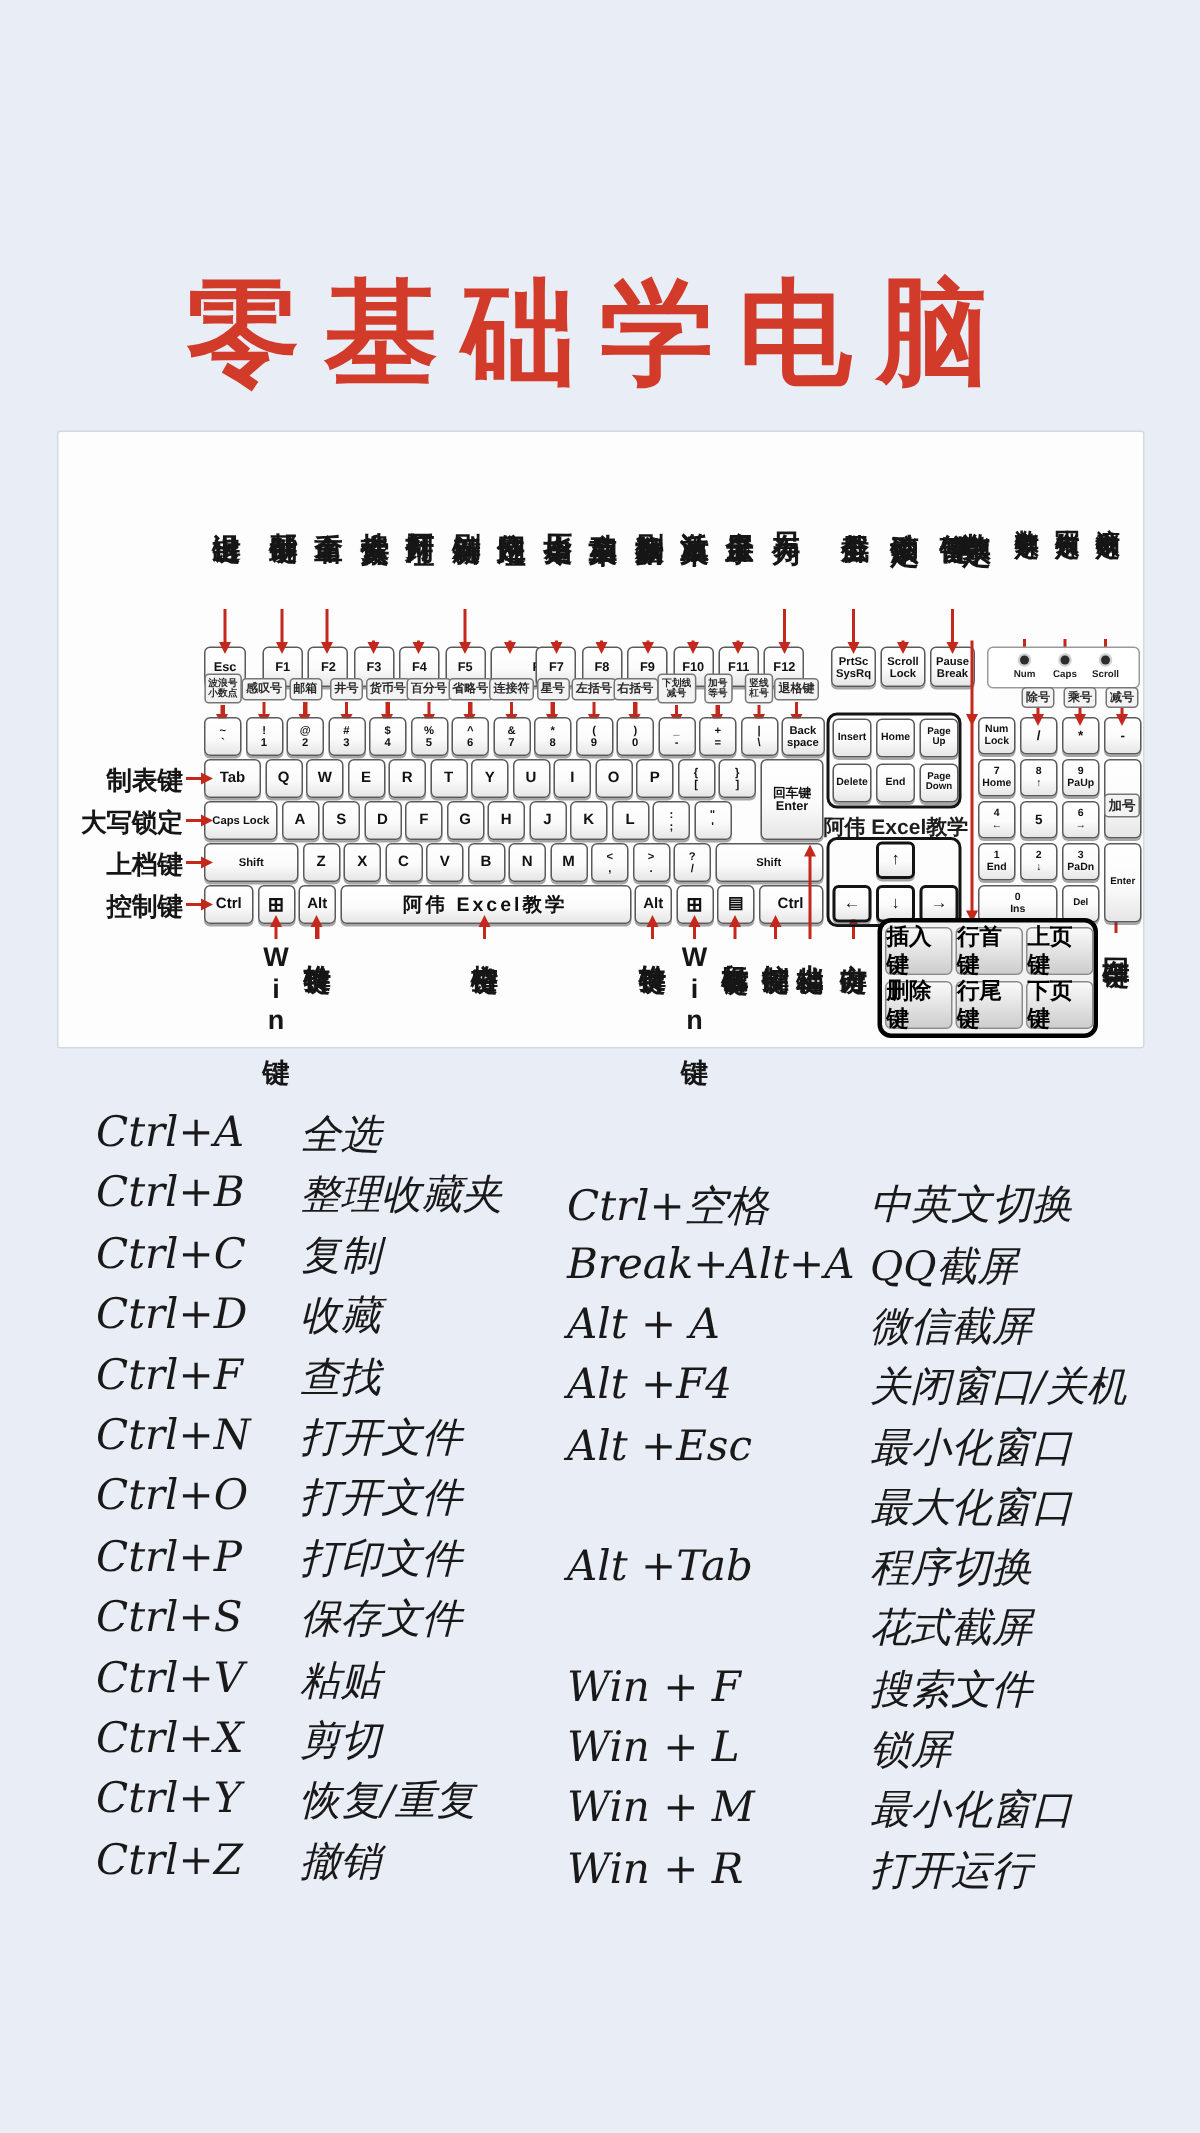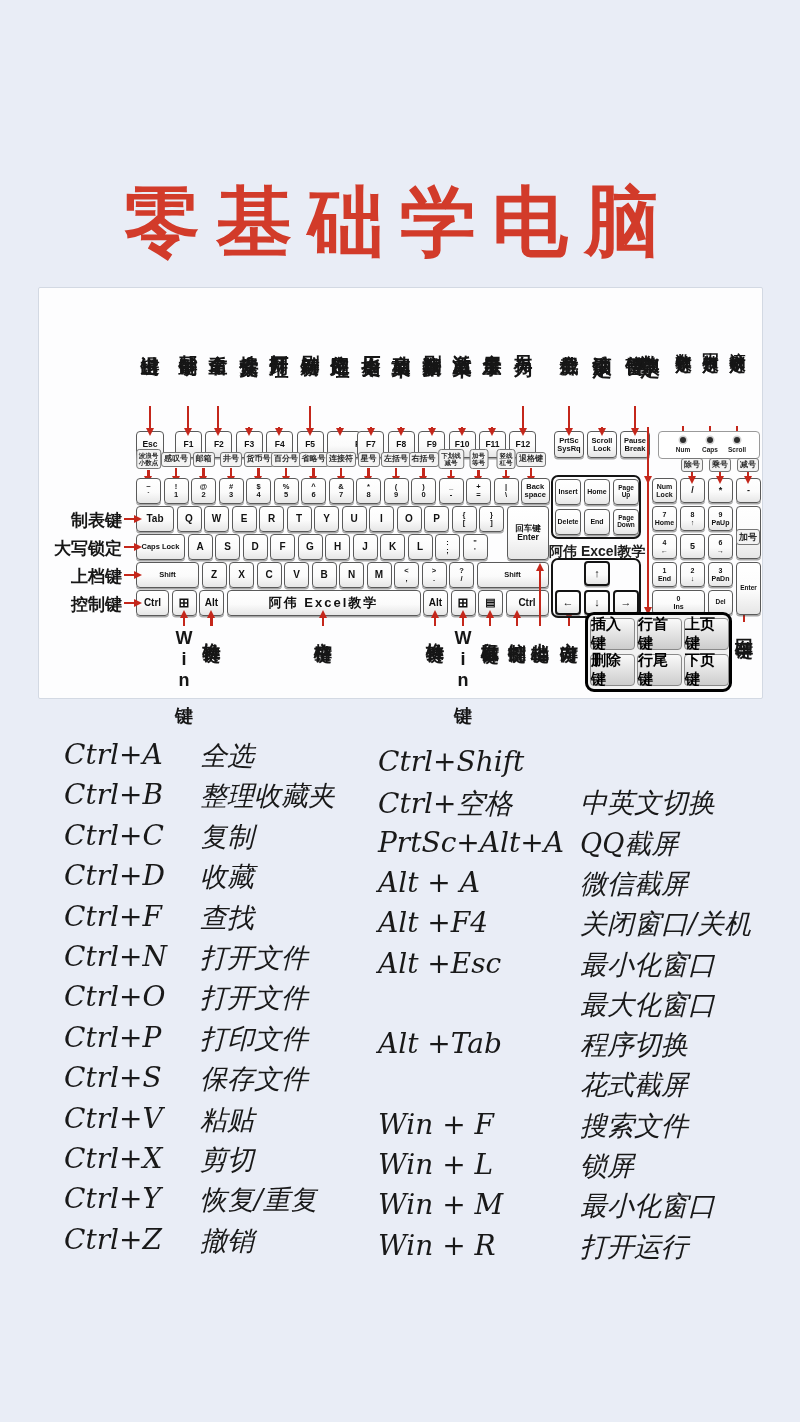--- a/index.html
+++ b/index.html
@@ -525,28 +525,27 @@
       </div>
       <div class="srow" style="left: 64px; top: 1182.4px; width: 360px;">
         <span class="combo">Ctrl+Y</span>
         <span class="desc" style="left: 136px;">恢复/重复</span>
       </div>
       <div class="srow" style="left: 64px; top: 1222.8px; width: 360px;">
         <span class="combo">Ctrl+Z</span>
         <span class="desc" style="left: 136px;">撤销</span>
       </div>
       <div class="srow" style="left: 378px; top: 745px; width: 360px;">
-        <span class="combo">Ctrl+Shift</span>
       </div>
       <div class="srow" style="left: 378px; top: 785.3px; width: 360px;">
         <span class="combo">Ctrl+空格</span>
         <span class="desc" style="left: 202px;">中英文切换</span>
       </div>
       <div class="srow" style="left: 378px; top: 825.6px; width: 360px;">
-        <span class="combo">PrtSc+Alt+A</span>
+        <span class="combo">Break+Alt+A</span>
         <span class="desc" style="left: 202px;">QQ截屏</span>
       </div>
       <div class="srow" style="left: 378px; top: 865.9px; width: 360px;">
         <span class="combo">Alt + A</span>
         <span class="desc" style="left: 202px;">微信截屏</span>
       </div>
       <div class="srow" style="left: 378px; top: 906.2px; width: 360px;">
         <span class="combo">Alt +F4</span>
         <span class="desc" style="left: 202px;">关闭窗口/关机</span>
       </div>

